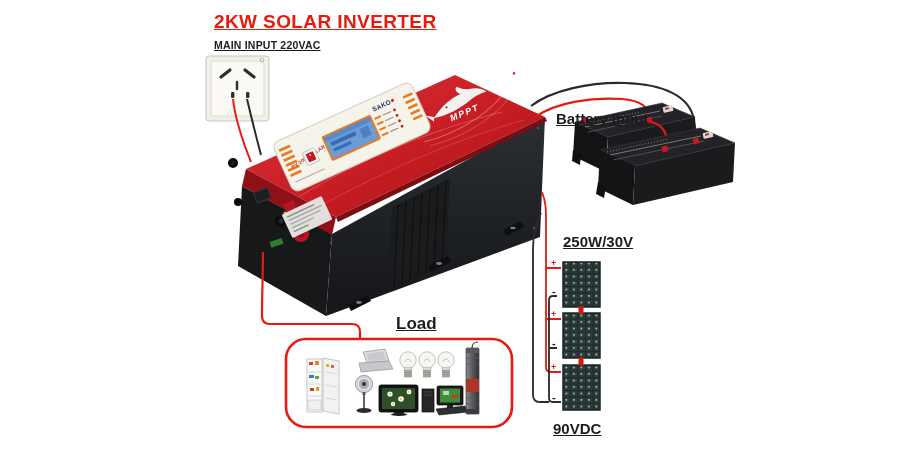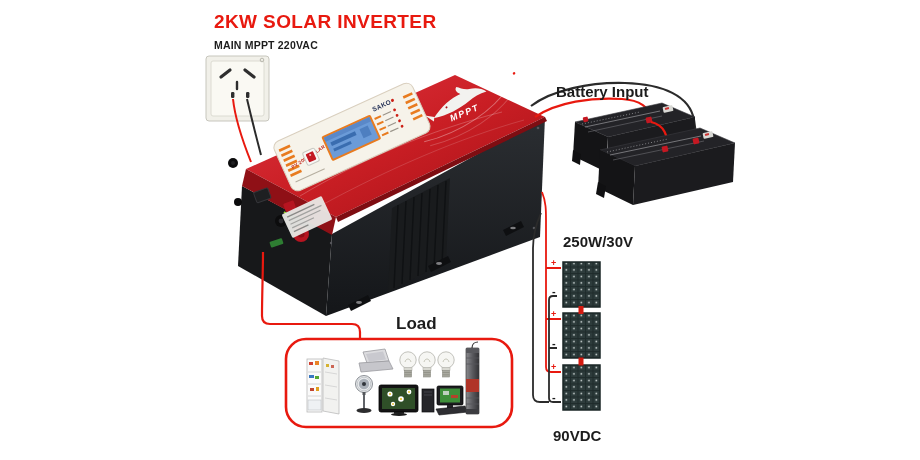--- a/index.html
+++ b/index.html
@@ -1,25 +1,25 @@
 <!DOCTYPE html>
 <html><head>
 <meta charset="utf-8">
 <style>
   html,body{margin:0;padding:0;background:#fff;}
   .stage{
     position:relative;width:920px;height:460px;background:#fff;overflow:hidden;
     font-family:"Liberation Sans",sans-serif;
   }
   .stage svg{position:absolute;left:0;top:0;}
-  .lbl{position:absolute;white-space:nowrap;color:#1c1c1c;font-weight:700;}
+  .lbl{position:absolute;white-space:nowrap;color:#1c1c1c;font-weight:700;text-decoration:underline;}
   .lbl.title{color:#e8190f;font-size:19px;font-weight:800;letter-spacing:.4px;}
   .lbl.sub{font-size:10.5px;letter-spacing:.2px;}
   .lbl.big{font-size:15px;}
-  .lbl.med{font-size:15px;}
+  .lbl.med{font-size:15px;margin-top:27px;}
   .pm{position:absolute;font-weight:800;line-height:1;}
   .pm.plus{color:#e8190f;font-size:9px;}
   .pm.minus{color:#1c1c1c;font-size:11px;}
 </style>
 </head>
 <body>
 
 <div class="stage">
 
 <svg width="920" height="460" viewBox="0 0 920 460">
@@ -307,24 +307,24 @@
       <path d="M466,358 L479,358 M466,364 L479,364" stroke="#55555a" stroke-width="0.8"></path>
       <rect x="466" y="379" width="13" height="13" fill="#b03428"></rect>
       <path d="M466,398 L479,398 M466,404 L479,404" stroke="#55555a" stroke-width="0.8"></path>
       <rect x="466" y="409" width="13" height="5" fill="#3c3c40"></rect>
       <path d="M472,348 C472,344 475,342 478,342" stroke="#333333" stroke-width="1.2" fill="none"></path>
     </g>
   </g>
 </svg>
 
 <div class="lbl title" style="left:214px;top:11px;">2KW SOLAR INVERTER</div>
-<div class="lbl sub" style="left:214px;top:39px;">MAIN MPPT 220VAC</div>
+<div class="lbl sub" style="left:214px;top:39px;">MAIN INPUT 220VAC</div>
 <div class="lbl med" style="left:556px;top:83px;">Battery Input</div>
 <div class="lbl big" style="left:563px;top:233px;">250W/30V</div>
-<div class="lbl big" style="left:553px;top:420px;margin-top:7px;">90VDC</div>
+<div class="lbl big" style="left:553px;top:420px;">90VDC</div>
 <div class="lbl" style="left:396px;top:314px;font-size:17px;text-align:right;">Load</div>
 
 <span class="pm plus" style="left:551px;top:259px;">+</span>
 <span class="pm plus" style="left:551px;top:310px;">+</span>
 <span class="pm plus" style="left:551px;top:363px;">+</span>
 <span class="pm minus" style="left:552px;top:286px;">-</span>
 <span class="pm minus" style="left:552px;top:338px;">-</span>
 <span class="pm minus" style="left:552px;top:392px;">-</span>
 
 </div>

